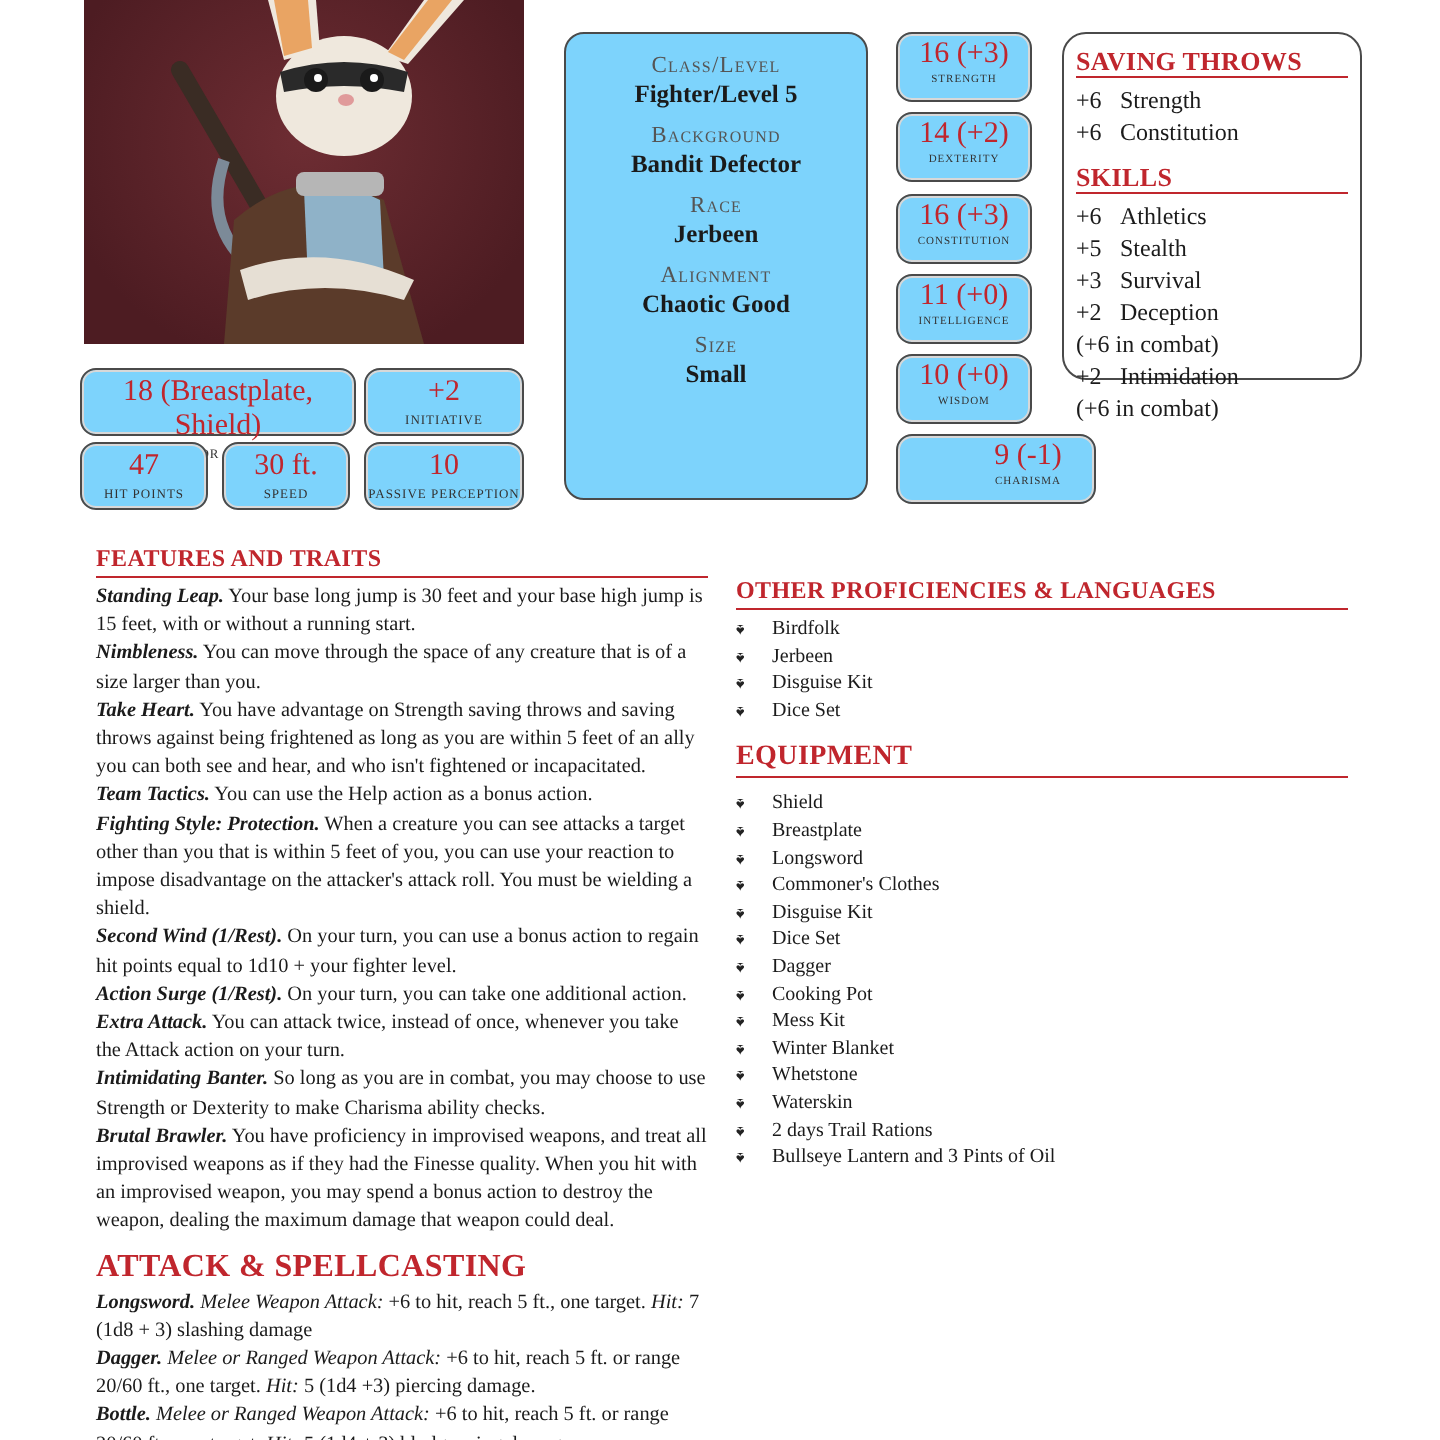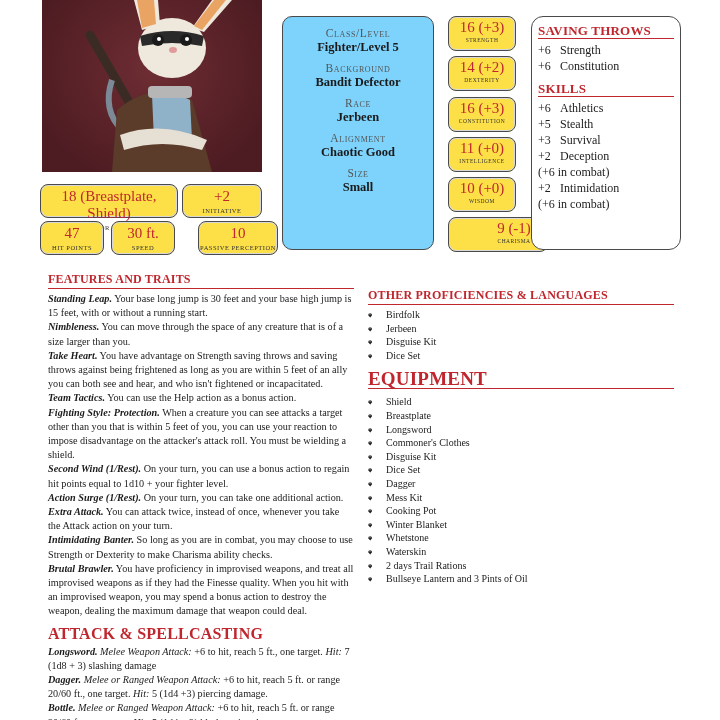--- a/index.html
+++ b/index.html
@@ -7,38 +7,38 @@
     width:720px; height:720px; overflow:hidden; background:#ffffff;
     font-family:"Liberation Serif","DejaVu Serif",serif; color:#1b1b1b;
     position:relative;
   }
   .portrait {
     position:absolute; left:42px; top:0; width:220px; height:172px;
     background:#5a2229; overflow:hidden;
   }
   .portrait .bg { position:absolute; inset:0; background:radial-gradient(ellipse at 50% 40%, #6e2d33 0%, #4d1c22 80%); }
   .box {
-    position:absolute; border:1.5px solid #4a4a4a; border-radius:8px; background:#fde047;
+    position:absolute; border:1.5px solid #4a4a4a; border-radius:8px; background:#7dd3fc;
     box-shadow: inset 0 0 0 1px #d8d8d8;
     text-align:center;
   }
   .box .val { color:#c0262d; font-size:15px; line-height:17px; margin-top:3px; }
   .box .lbl { font-size:6.5px; letter-spacing:0.5px; font-variant:small-caps; text-transform:uppercase; color:#333; margin-top:2px; }
   .info {
     position:absolute; left:282px; top:16px; width:150px; height:232px;
     border:1.5px solid #4a4a4a; border-radius:10px; background:#7dd3fc; text-align:center;
   }
   .info .k { font-variant:small-caps; font-size:11.5px; color:#555; letter-spacing:0.6px; margin-top:8px; line-height:13px; }
   .info .k:first-child { margin-top:10px; }
   .info .v { font-weight:bold; font-size:12.5px; line-height:14px; color:#1a1a1a; }
   .abil { left:448px; width:66px; height:33px; }
   .abil .val { font-size:15px; margin-top:2px; }
   .abil .lbl { font-size:5.5px; margin-top:1px; }
   .skills {
-    position:absolute; left:531px; top:16px; width:150px; height:234px;
+    position:absolute; left:531px; top:16px; width:150px; height:174px;
     border:1.5px solid #4a4a4a; border-radius:12px; background:#fff; padding:0 6px;
     box-sizing:border-box;
   }
   .shead { color:#c0262d; font-weight:bold; font-size:13px; border-bottom:1.5px solid #c0262d; line-height:15px; margin-top:6px; letter-spacing:0.2px; }
   .srow { font-size:12px; line-height:16px; display:flex; }
   .srow .mod { width:22px; flex:none; }
   .sec-h { color:#c0262d; font-weight:bold; font-size:12px; line-height:18px; border-bottom:1.5px solid #c0262d; letter-spacing:0.2px; }
   .col-l { position:absolute; left:48px; top:270px; width:306px; }
   .col-r { position:absolute; left:368px; top:286px; width:306px; }
   .feat { font-size:10.2px; line-height:14.2px; margin:0; }
@@ -90,21 +90,21 @@
   <div class="lbl">Initiative</div>
 </div>
 <div class="box" style="left:40px;top:221px;width:62px;height:32px;">
   <div class="val">47</div>
   <div class="lbl">Hit Points</div>
 </div>
 <div class="box" style="left:111px;top:221px;width:62px;height:32px;">
   <div class="val">30 ft.</div>
   <div class="lbl">Speed</div>
 </div>
-<div class="box" style="left:182px;top:221px;width:78px;height:32px;margin-left:16px;">
+<div class="box" style="left:182px;top:221px;width:78px;height:32px;">
   <div class="val">10</div>
   <div class="lbl">Passive Perception</div>
 </div>
 
 <div class="info">
   <div class="k">Class/Level</div>
   <div class="v">Fighter/Level 5</div>
   <div class="k">Background</div>
   <div class="v">Bandit Defector</div>
   <div class="k">Race</div>
@@ -202,30 +202,30 @@
 </div>
 
 <div class="col-r">
   <div class="sec-h">OTHER PROFICIENCIES &amp; LANGUAGES</div>
   <ul class="bl">
     <li>Birdfolk</li>
     <li>Jerbeen</li>
     <li>Disguise Kit</li>
     <li>Dice Set</li>
   </ul>
-  <div class="sec-h" style="margin-top:8px;font-size:19px;width:306px">EQUIPMENT</div>
+  <div class="sec-h" style="margin-top:8px;font-size:14px;width:306px">EQUIPMENT</div>
   <ul class="bl" style="margin-top:6px">
     <li>Shield</li>
     <li>Breastplate</li>
     <li>Longsword</li>
     <li>Commoner's Clothes</li>
     <li>Disguise Kit</li>
     <li>Dice Set</li>
     <li>Dagger</li>
+    <li>Cooking Pot</li>
     <li>Mess Kit</li>
-    <li>Cooking Pot</li>
     <li>Winter Blanket</li>
     <li>Whetstone</li>
     <li>Waterskin</li>
     <li>2 days Trail Rations</li>
     <li>Bullseye Lantern and 3 Pints of Oil</li>
   </ul>
 </div>
 
 </body></html>

